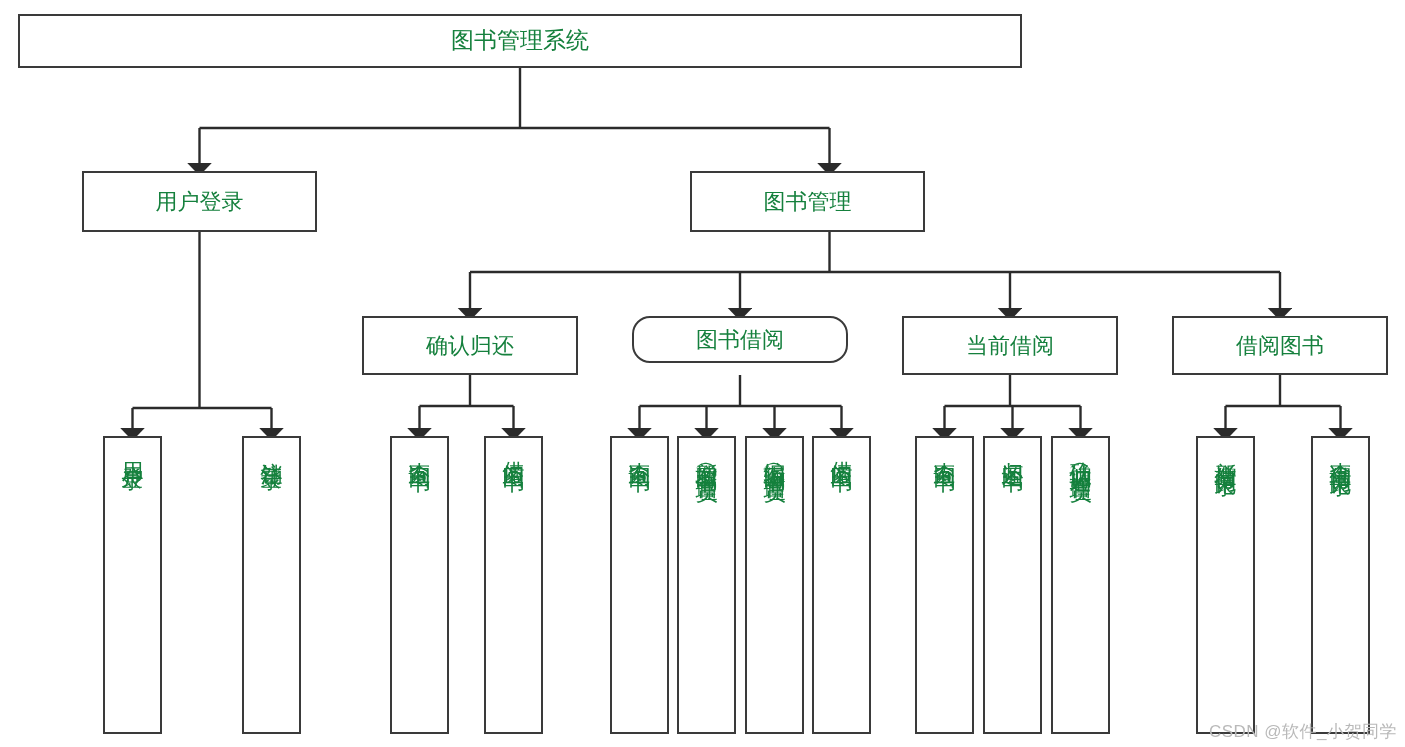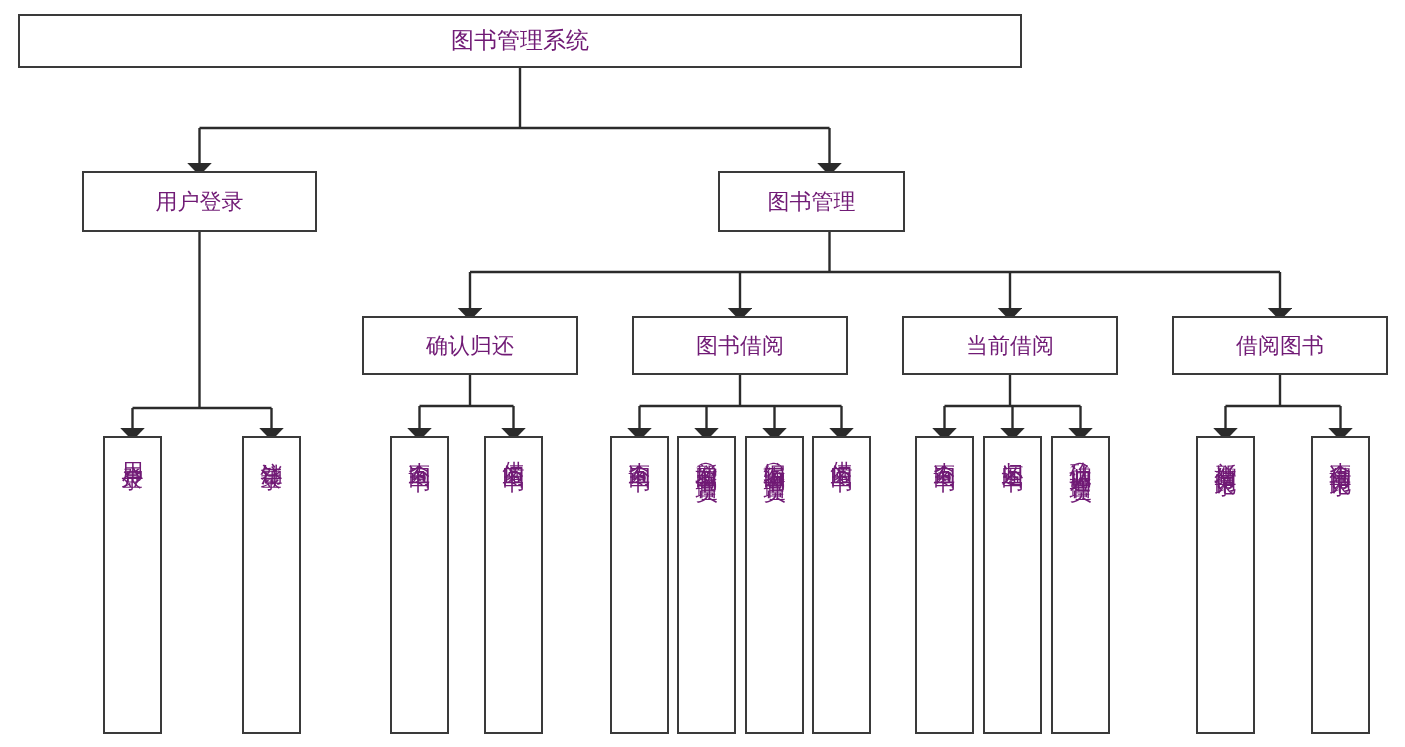--- a/index.html
+++ b/index.html
@@ -26,21 +26,21 @@
     pointer-events: none;
   }
   .node {
     position: absolute;
     box-sizing: border-box;
     background: #ffffff;
     border: 2px solid #3a3a3a;
     display: flex;
     align-items: center;
     justify-content: center;
-    color: #701a75;
+    color: #15803d;
     z-index: 2;
   }
   .node-label {
     display: block;
     text-align: center;
     line-height: 1.18;
     white-space: nowrap;
   }
   .node.horizontal .node-label {
     font-size: 22px;
@@ -119,27 +119,27 @@
       </g>
   </svg>
 
   <div id="nodes">
       <div class="node horizontal root" style="left: 18px; top: 14px; width: 1004px; height: 54px;">
         <span class="node-label">图书管理系统</span>
       </div>
       <div class="node horizontal" style="left: 82px; top: 171px; width: 235px; height: 61px;">
         <span class="node-label">用户登录</span>
       </div>
-      <div class="node horizontal" style="left: 718px; top: 171px; width: 187px; height: 61px;">
+      <div class="node horizontal" style="left: 690px; top: 171px; width: 235px; height: 61px;">
         <span class="node-label">图书管理</span>
       </div>
       <div class="node horizontal" style="left: 362px; top: 316px; width: 216px; height: 59px;">
         <span class="node-label">确认归还</span>
       </div>
-      <div class="node horizontal" style="left: 632px; top: 316px; width: 216px; height: 59px;">
+      <div class="node horizontal" style="left: 632px; top: 316px; width: 216px; height: 47px; border-radius: 18px;">
         <span class="node-label">图书借阅</span>
       </div>
       <div class="node horizontal" style="left: 902px; top: 316px; width: 216px; height: 59px; font-family: Liberation Serif, serif;">
         <span class="node-label">当前借阅</span>
       </div>
       <div class="node horizontal" style="left: 1172px; top: 316px; width: 216px; height: 59px;">
         <span class="node-label">借阅图书</span>
       </div>
       <div class="node vertical" style="left: 103px; top: 436px; width: 59px; height: 298px;">
         <span class="node-label">用户登录</span>
@@ -175,13 +175,14 @@
         <span class="node-label">确认归还（管理员）</span>
       </div>
       <div class="node vertical" style="left: 1196px; top: 436px; width: 59px; height: 298px;">
         <span class="node-label">新增借阅记录</span>
       </div>
       <div class="node vertical" style="left: 1311px; top: 436px; width: 59px; height: 298px;">
         <span class="node-label">查询借阅记录</span>
       </div>
     </div>
 
+  <div class="watermark">CSDN @软件_小贺同学</div>
 </div>
 
 </body></html>

